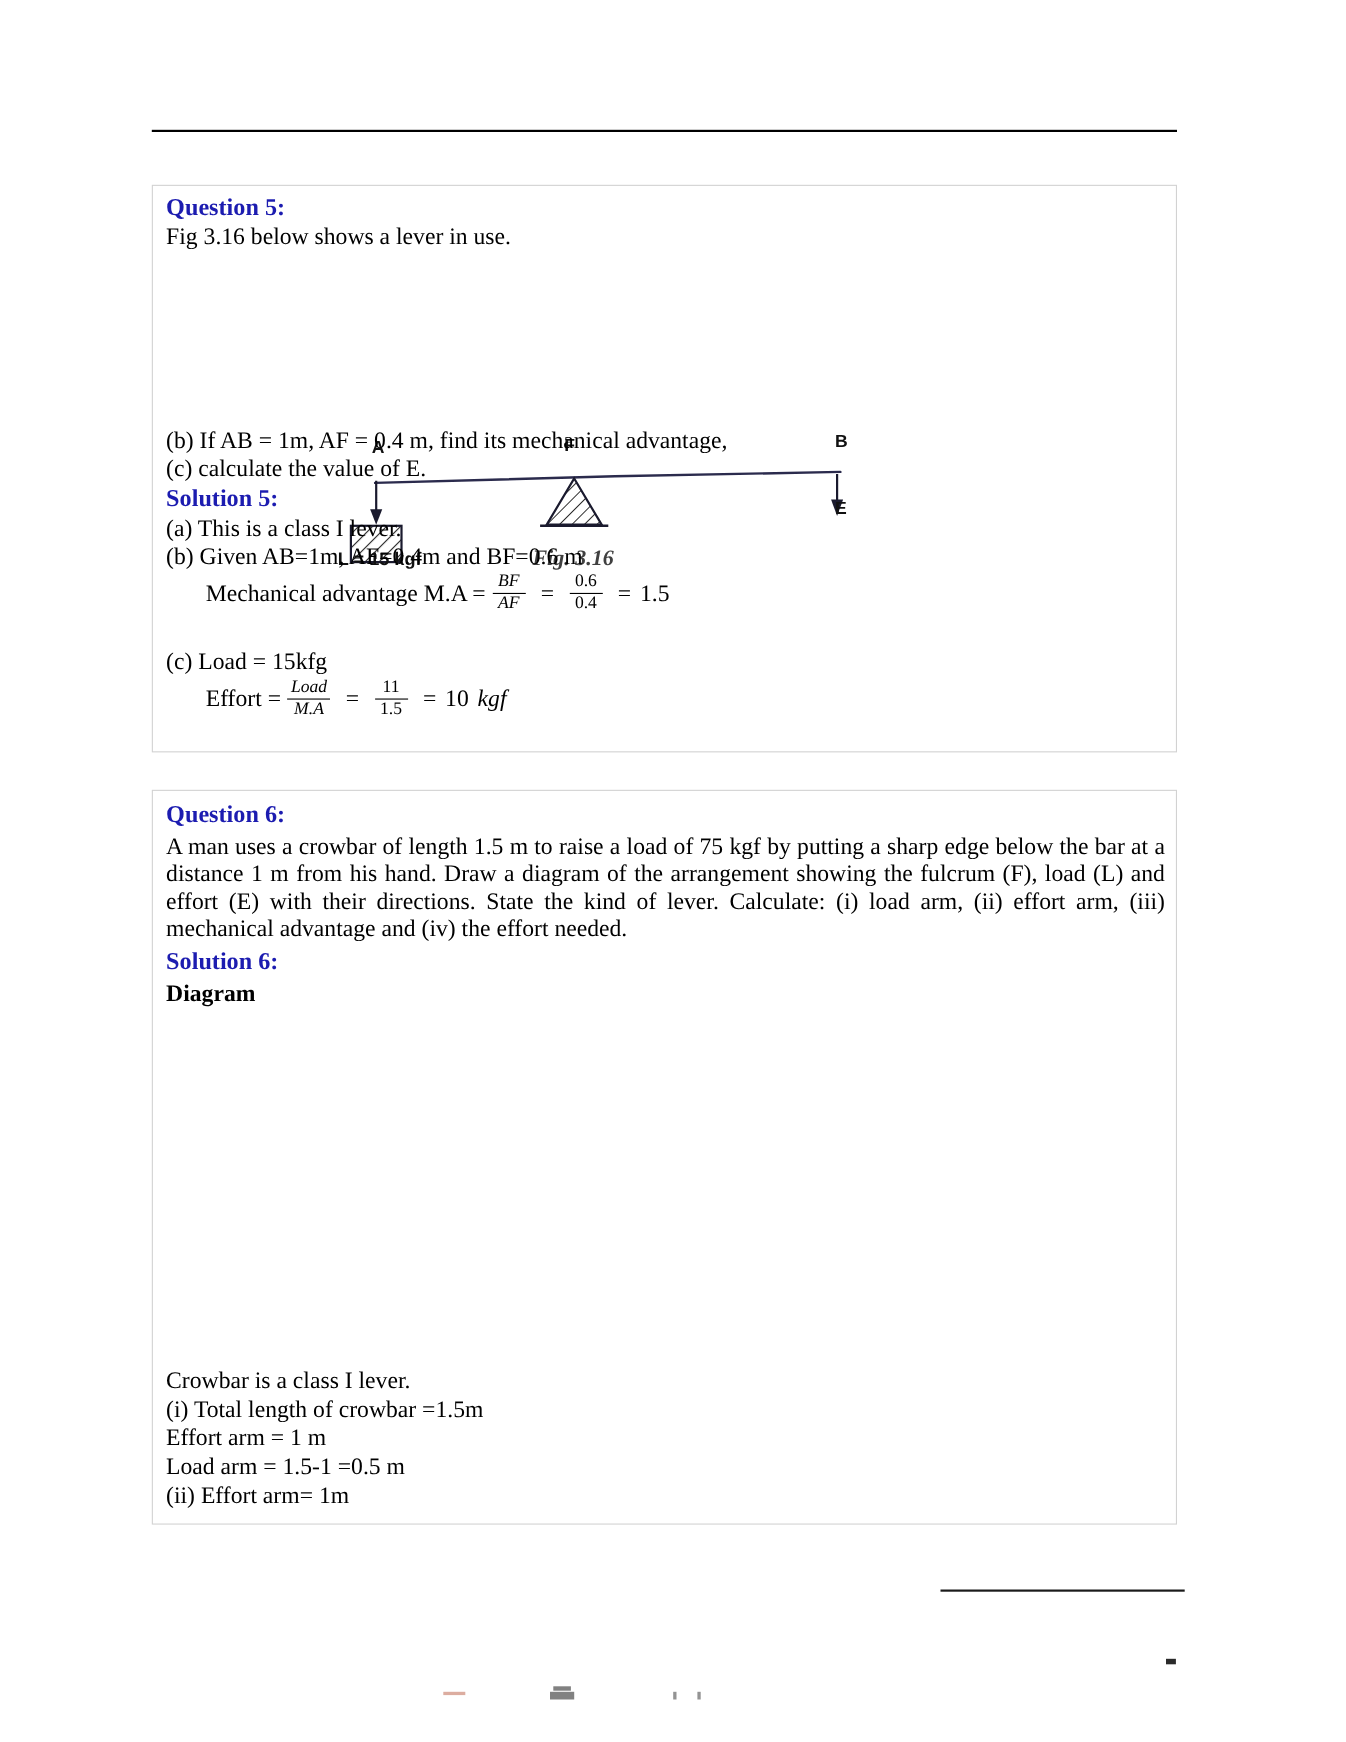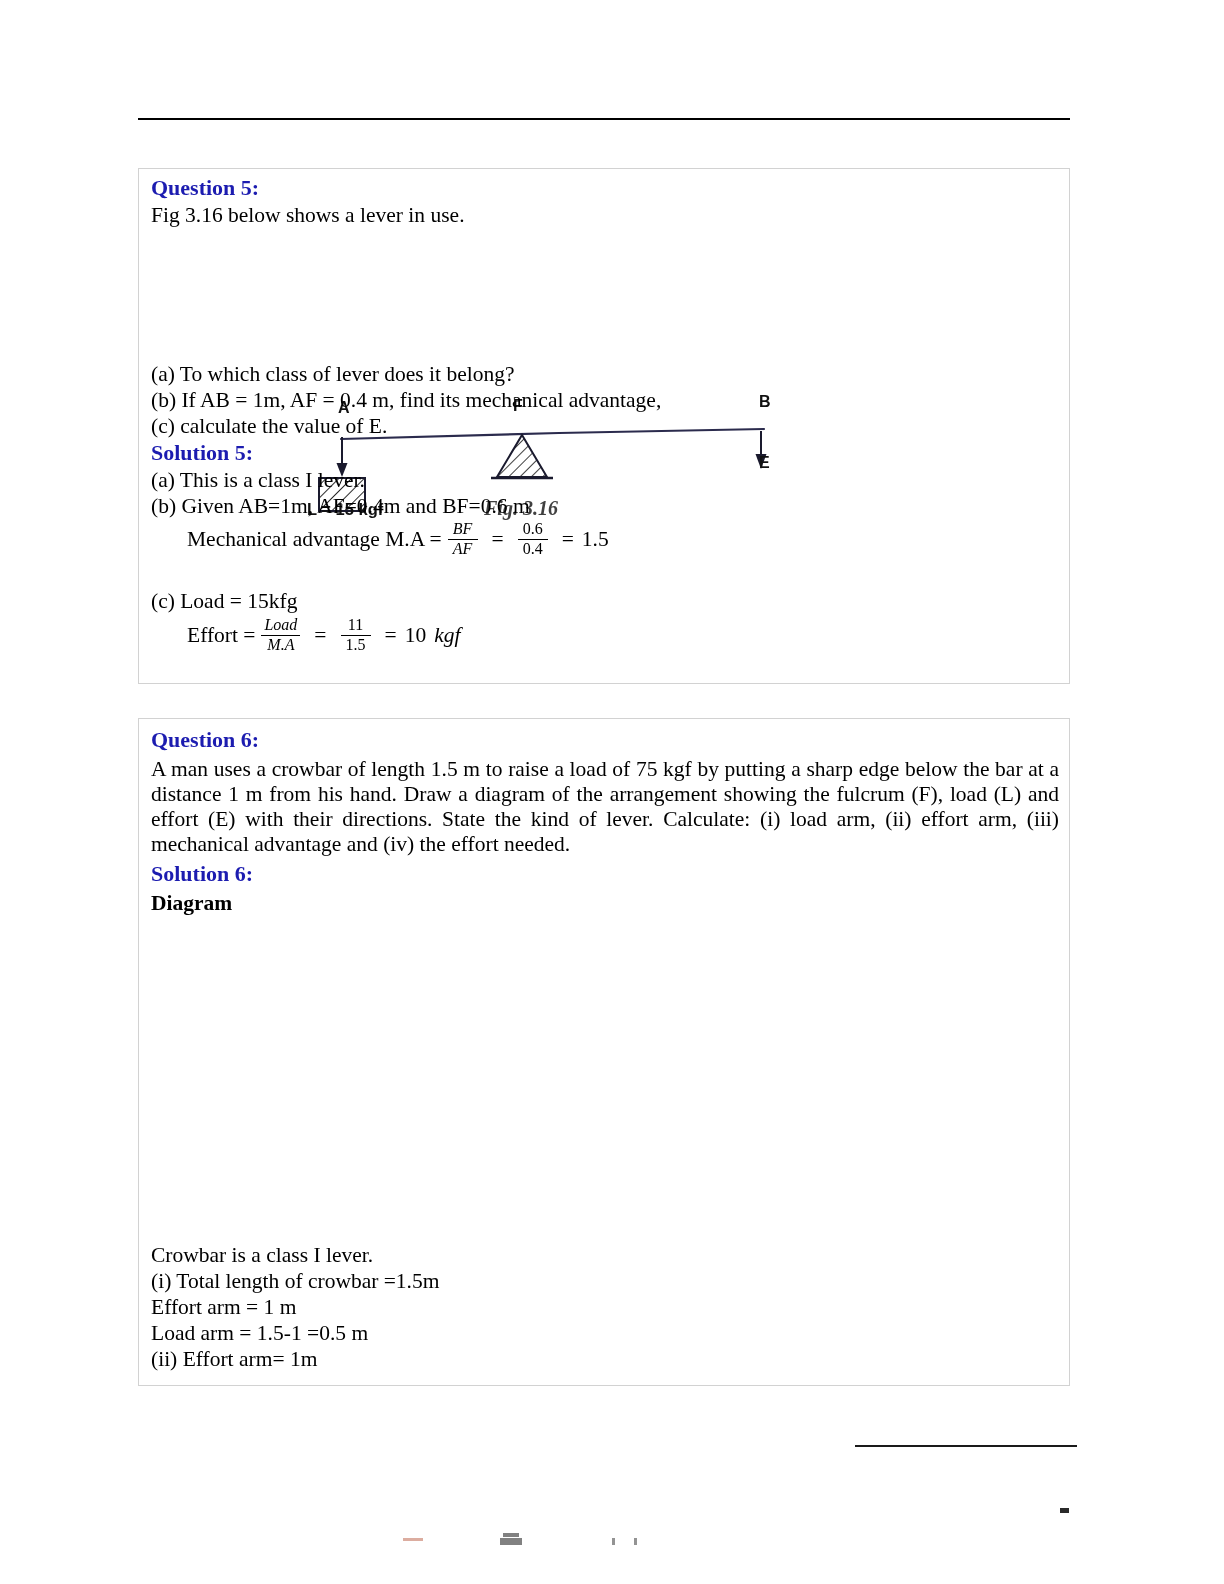--- a/index.html
+++ b/index.html
@@ -192,21 +192,20 @@
     </svg>
 
     <div class="diaglabel" style="left:199px; top:230px;">A</div>
     <div class="diaglabel" style="left:374px; top:228px;">F</div>
     <div class="diaglabel" style="left:620px; top:224px;">B</div>
     <div class="diaglabel" style="left:620px; top:285px;">E</div>
     <div class="diaglabel" style="left:168px; top:331px; font-size:16.5px;">L = 15 kgf</div>
 
     <div class="figcap">Fig. 3.16</div>
 
-    <div class="ptext" style="left:12px; top:193px;">(a) To which class of lever does it belong?</div>
     <div class="ptext" style="left:12px; top:219px;">(b) If AB = 1m, AF = 0.4 m, find its mechanical advantage,</div>
     <div class="ptext" style="left:12px; top:245px;">(c) calculate the value of E.</div>
 
     <div class="qtitle" style="left:12px; top:271px;">Solution 5:</div>
 
     <div class="ptext" style="left:12px; top:299px;">(a)  This is a class I lever.</div>
     <div class="ptext" style="left:12px; top:325px;">(b)  Given AB=1m, AF=0.4m and BF=0.6 m</div>
 
     <div class="eqline" style="left:48px; top:352px;">
       <span>Mechanical advantage M.A =</span>

